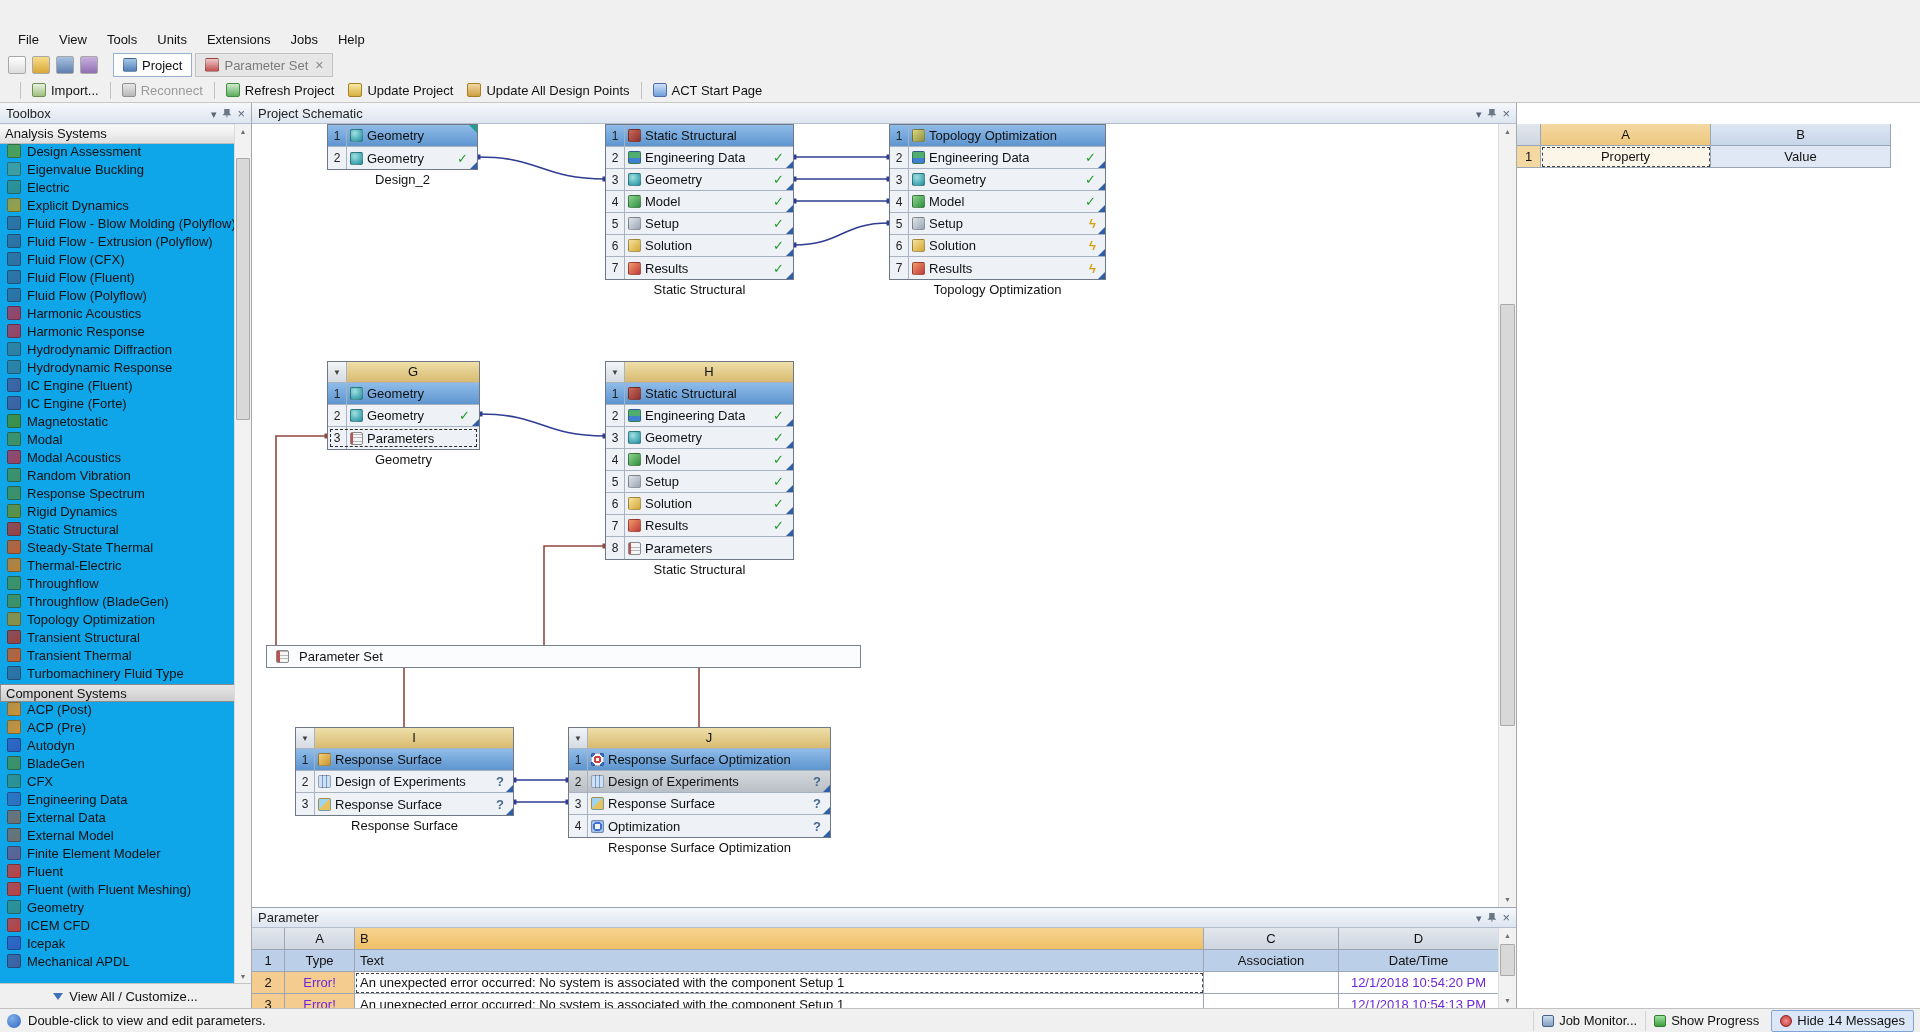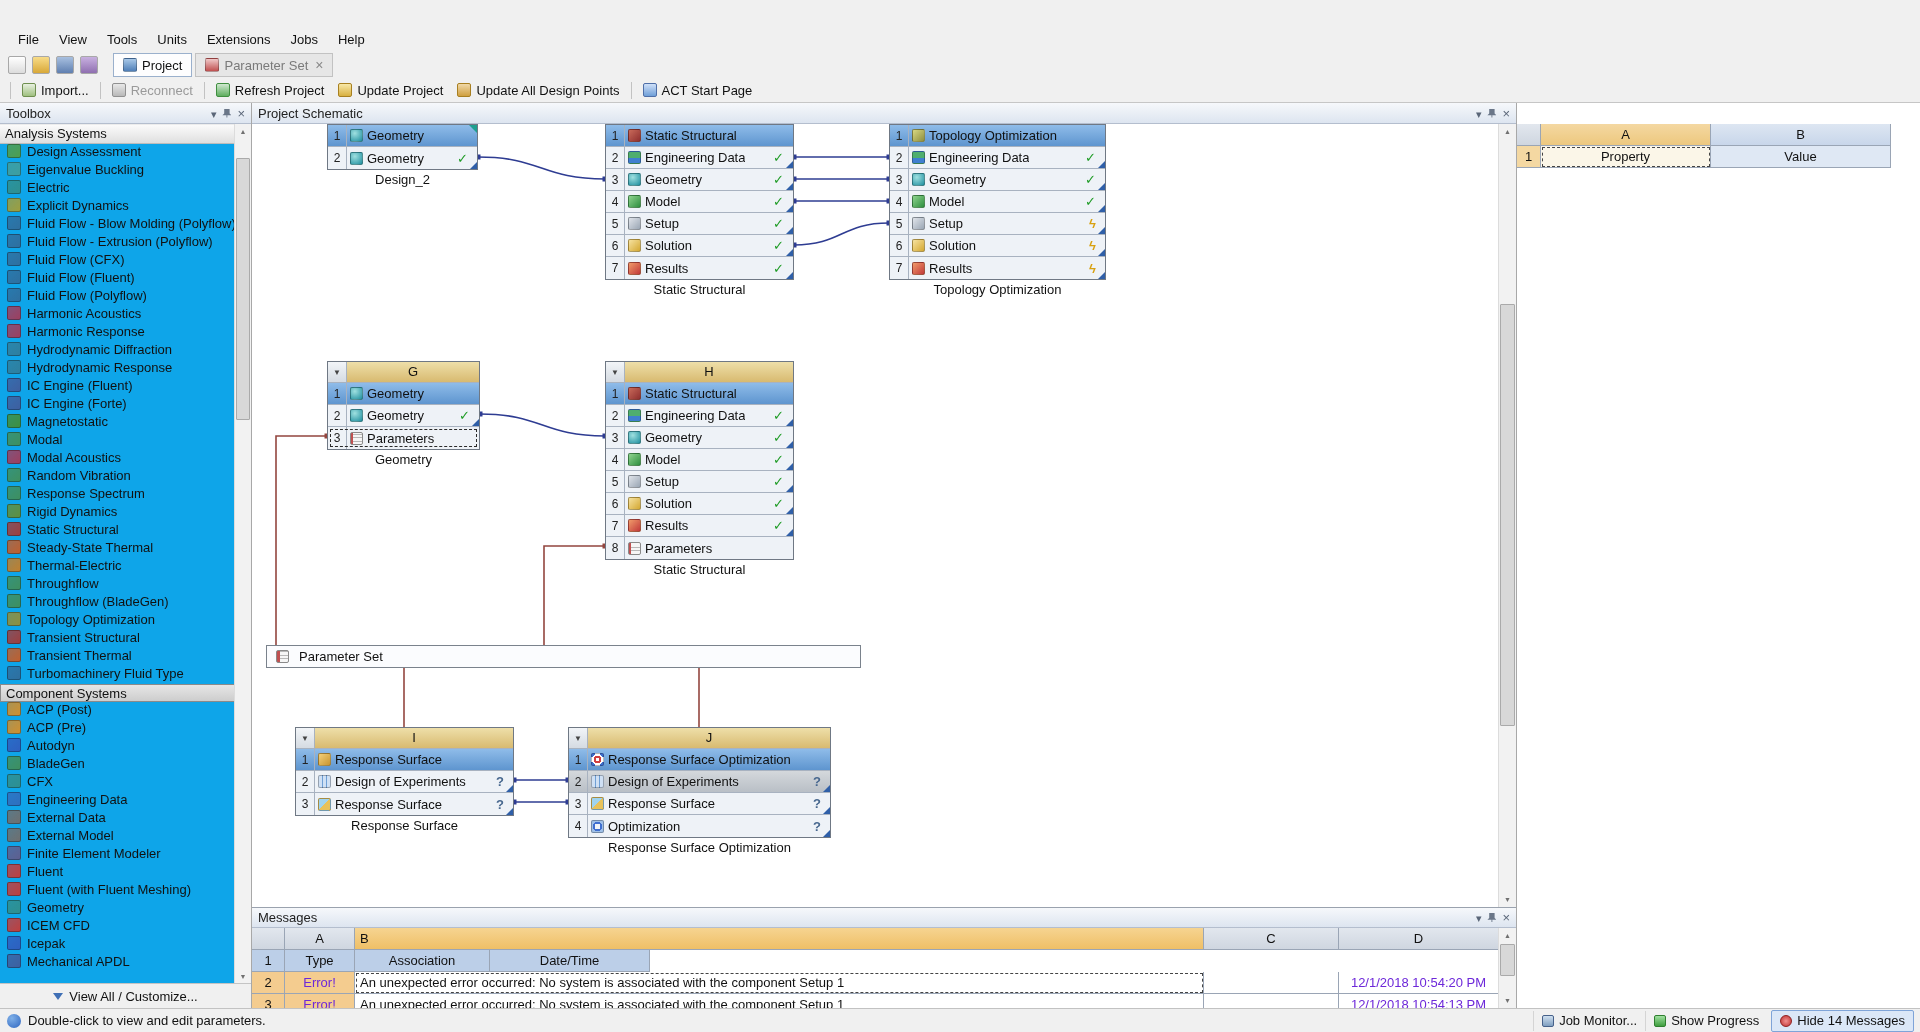--- a/index.html
+++ b/index.html
@@ -30,21 +30,21 @@
   .qi-save-all{background:linear-gradient(#c8b0e0,#8f6fb0)}
   #tabs{display:flex;margin-left:12px;align-items:center}
   .tab{display:flex;align-items:center;gap:5px;height:22px;padding:0 9px;border:1px solid #9ab0cc;background:#fdfdfe;margin-right:3px}
   .tab.inactive{background:#e6e6e6;border-color:#c2c2c2;color:#7a7a7a}
   .tabicon{width:12px;height:12px;border-radius:2px;border:1px solid rgba(0,0,0,.25)}
   .ti-project{background:linear-gradient(#a8c8e8,#4f7fb8)}
   .ti-parameter-set{background:linear-gradient(#f0c8c8,#c05050)}
   .tabclose::before{content:"×";font-size:14px;color:#888;margin-left:2px}
 
   .toolbar2{position:absolute;top:78px;left:0;width:100%;height:25px;background:#f0f0f0;border-bottom:1px solid #c6c6c6;
-            display:flex;align-items:center;padding-left:6px;box-sizing:border-box}
+            display:flex;align-items:center;padding-left:16px;box-sizing:border-box}
   .t2sep{width:1px;height:17px;background:#c2c2c2;margin:0 4px}
   .tb2-btn{display:flex;align-items:center;gap:5px;padding:2px 7px}
   .tb2-btn.disabled{color:#9a9a9a}
   .t2i{width:14px;height:14px;border-radius:2px;box-sizing:border-box}
   .t2i-import{background:linear-gradient(#e8f0e0,#9fc07f);border:1px solid #6f8f4f}
   .t2i-reconnect{background:linear-gradient(#e8e8e8,#b8b8b8);border:1px solid #909090}
   .t2i-refresh{background:linear-gradient(#cfe8cf,#5fae5f);border:1px solid #3f8f3f}
   .t2i-update{background:linear-gradient(#f8e8a8,#d8b040);border:1px solid #a88020}
   .t2i-update-all{background:linear-gradient(#f0d8a8,#cf9f3f);border:1px solid #a87f20}
   .t2i-act{background:linear-gradient(#cfe0f8,#6f9fd8);border:1px solid #4f6fa8}
@@ -756,38 +756,39 @@
           </div>
           <div class="sys-caption">Response Surface Optimization</div>
         </div>
         <div class="psbar" style="left: 14px; top: 521px; width: 595px; height: 23px;">
           <span class="ic ic-parameters"></span>
           <span>Parameter Set</span>
         </div>
       </div>
     <div class="messages">
       <div class="panel-hd">
-        <span>Messages</span>
+        <span>Parameter</span>
         <span class="hd-icons">
           <span class="hd-caret"></span>
           <span class="hd-pin"></span>
           <span class="hd-x"></span>
         </span>
       </div>
       <div id="msg-body">
           <div class="m-row">
             <div class="m-cell c-num mh"></div>
             <div class="m-cell c-type mh">A</div>
             <div class="m-cell c-text mh mh-sel">B</div>
             <div class="m-cell c-assoc mh">C</div>
             <div class="m-cell c-date mh">D</div>
           </div>
           <div class="m-row">
             <div class="m-cell c-num mrowhdr">1</div>
             <div class="m-cell c-type mrowhdr">Type</div>
+            <div class="m-cell c-text mrowhdr">Text</div>
             <div class="m-cell c-assoc mrowhdr">Association</div>
             <div class="m-cell c-date mrowhdr">Date/Time</div>
           </div>
           <div class="m-row">
             <div class="m-cell c-num m-tan">2</div>
             <div class="m-cell c-type m-tan err-text">Error!</div>
             <div class="m-cell c-text focus-cell">An unexpected error occurred: No system is associated with the component Setup 1</div>
             <div class="m-cell c-assoc"></div>
             <div class="m-cell c-date err-text">12/1/2018 10:54:20 PM</div>
           </div>

